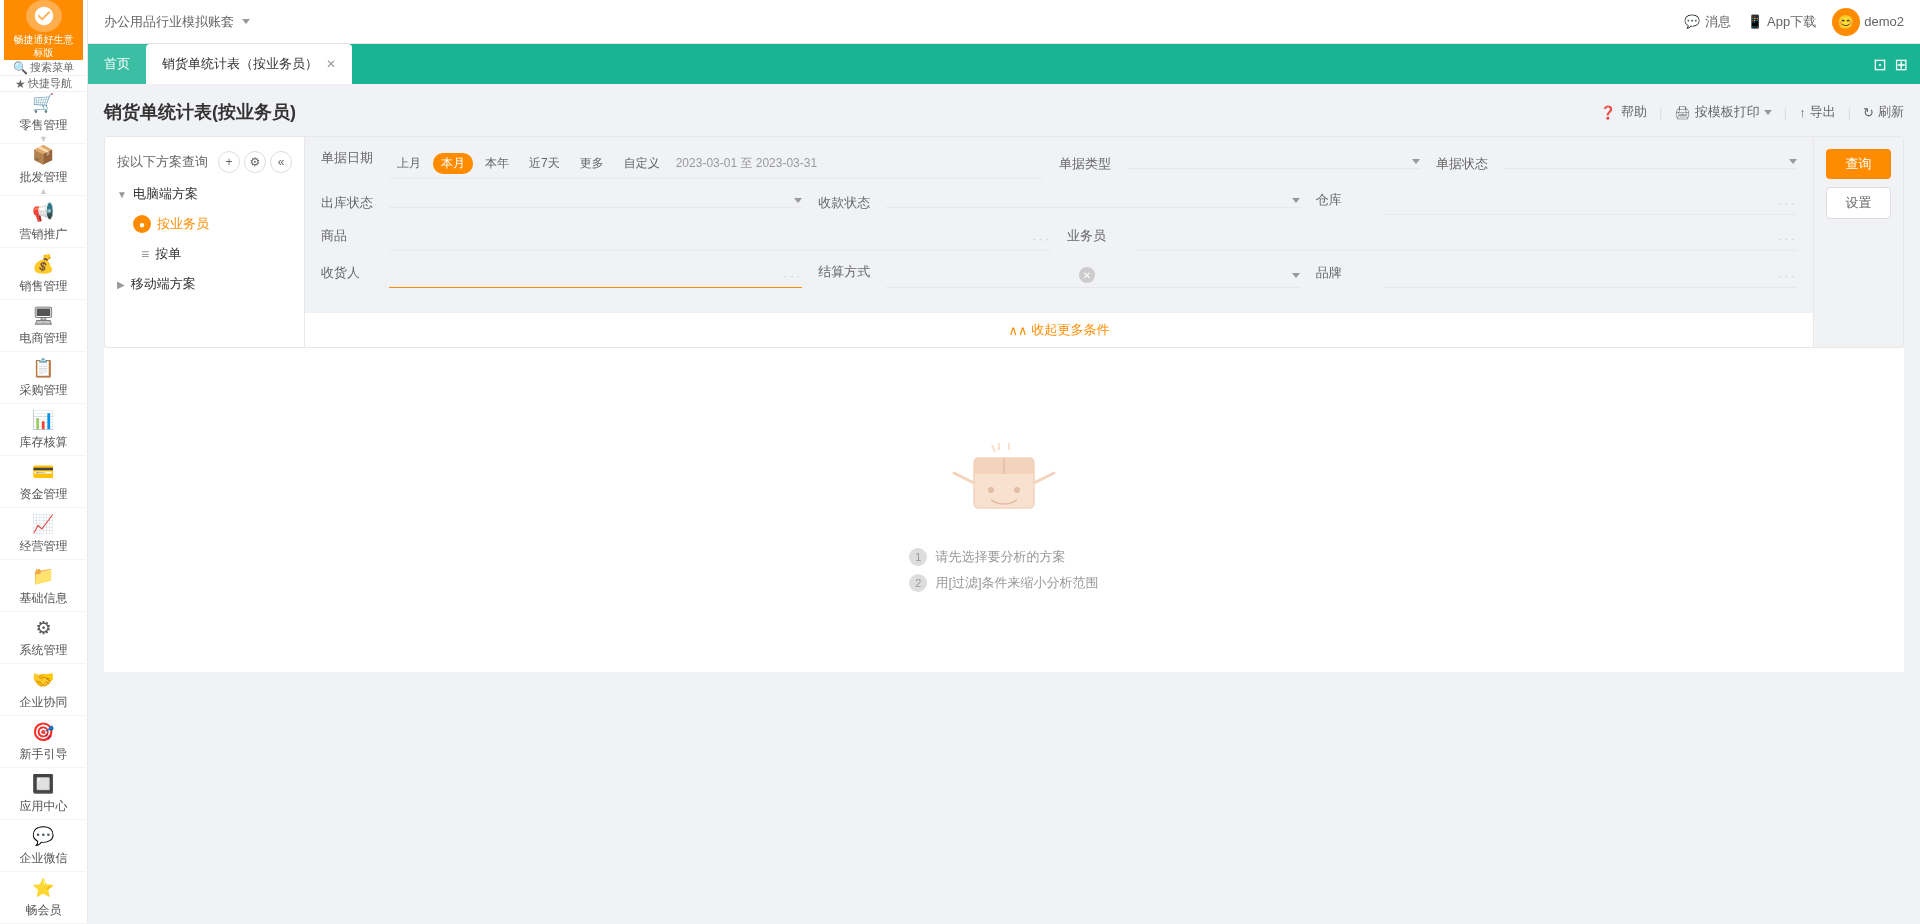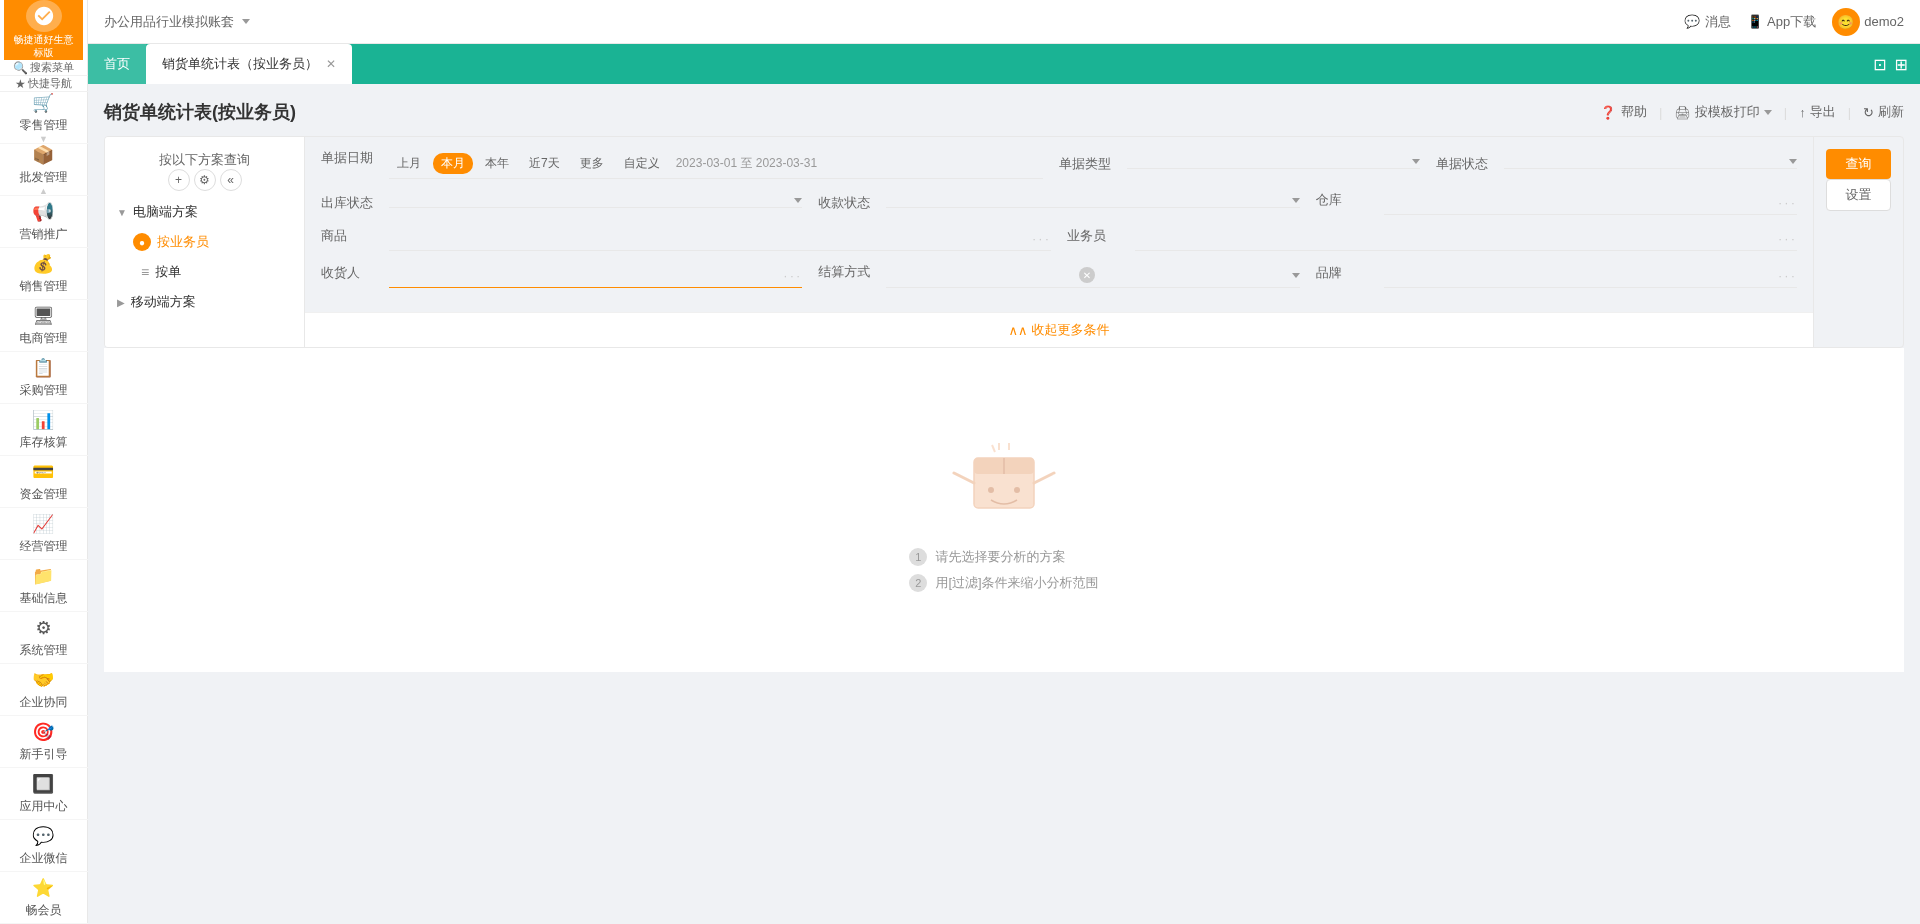--- a/index.html
+++ b/index.html
@@ -43,21 +43,21 @@
     .page-title { font-size: 18px; font-weight: 600; color: #333; }
     .page-actions { display: flex; align-items: center; gap: 12px; }
     .page-action-btn { display: flex; align-items: center; gap: 4px; color: #666; font-size: 13px; cursor: pointer; }
     .page-action-separator { color: #ddd; }
 
     
     .query-area { display: flex; gap: 0; border: 1px solid #e8e8e8; border-radius: 4px; overflow: hidden; }
 
     
     .scheme-panel { width: 200px; border-right: 1px solid #e8e8e8; background: #fff; padding: 8px 0; flex-shrink: 0; }
-    .scheme-panel-header { display: flex; align-items: center; justify-content: space-between; padding: 6px 12px; font-size: 13px; color: #333; flex-direction: column; }
+    .scheme-panel-header { display: flex; align-items: center; justify-content: space-between; padding: 6px 12px; font-size: 13px; color: #333; }
     .scheme-panel-title { font-size: 13px; color: #666; }
     .scheme-panel-actions { display: flex; gap: 4px; }
     .scheme-panel-btn { width: 22px; height: 22px; border-radius: 50%; border: 1px solid #ddd; display: flex; align-items: center; justify-content: center; cursor: pointer; font-size: 12px; color: #666; }
     .scheme-group { margin-bottom: 0; }
     .scheme-group-header { display: flex; align-items: center; padding: 6px 12px; cursor: pointer; font-size: 13px; color: #333; }
     .scheme-group-icon { margin-right: 6px; font-size: 10px; color: #999; }
     .scheme-item { padding: 6px 12px 6px 28px; cursor: pointer; font-size: 13px; color: #333; display: flex; align-items: center; gap: 6px; }
     .scheme-item.active { color: #ff8c00; }
     .scheme-item-icon { width: 18px; height: 18px; border-radius: 50%; background: #ff8c00; color: #fff; font-size: 10px; display: flex; align-items: center; justify-content: center; }
     .scheme-sub-item { padding: 6px 12px 6px 36px; cursor: pointer; font-size: 13px; color: #333; display: flex; align-items: center; gap: 6px; }
@@ -75,21 +75,21 @@
     .filter-dots { color: #ccc; letter-spacing: 2px; cursor: pointer; }
     .filter-clear { width: 16px; height: 16px; border-radius: 50%; background: #ccc; color: #fff; font-size: 10px; display: flex; align-items: center; justify-content: center; cursor: pointer; }
 
     
     .date-range { display: flex; align-items: center; gap: 4px; flex: 1; border-bottom: 1px solid #e8e8e8; padding: 4px 0; }
     .date-range-btn { padding: 2px 8px; border-radius: 3px; font-size: 12px; color: #666; cursor: pointer; border: none; background: transparent; }
     .date-range-btn.active { background: #ff8c00; color: #fff; border-radius: 10px; }
     .date-range-text { font-size: 12px; color: #999; margin-left: 4px; }
 
     
-    .action-buttons { display: flex; flex-direction: column; gap: 0; padding: 12px 12px; border-left: 1px solid #e8e8e8; justify-content: flex-start; align-items: stretch; width: 90px; flex-shrink: 0; }
+    .action-buttons { display: flex; flex-direction: column; gap: 8px; padding: 12px 12px; border-left: 1px solid #e8e8e8; justify-content: flex-start; align-items: stretch; width: 90px; flex-shrink: 0; }
     .btn-query { background: #ff8c00; color: #fff; border: none; padding: 6px 16px; border-radius: 4px; font-size: 13px; cursor: pointer; white-space: nowrap; }
     .btn-settings { background: #fff; color: #666; border: 1px solid #ddd; padding: 6px 16px; border-radius: 4px; font-size: 13px; cursor: pointer; white-space: nowrap; }
 
     
     .collapse-bar { text-align: center; padding: 8px; color: #ff8c00; font-size: 13px; cursor: pointer; display: flex; align-items: center; justify-content: center; gap: 4px; background: #fff; border-top: 1px solid #f0f0f0; }
 
     
     .empty-state { display: flex; flex-direction: column; align-items: center; justify-content: center; padding: 80px 0; background: #fff; }
     .empty-icon { width: 120px; height: 100px; margin-bottom: 20px; }
     .empty-tips { display: flex; flex-direction: column; gap: 8px; }

